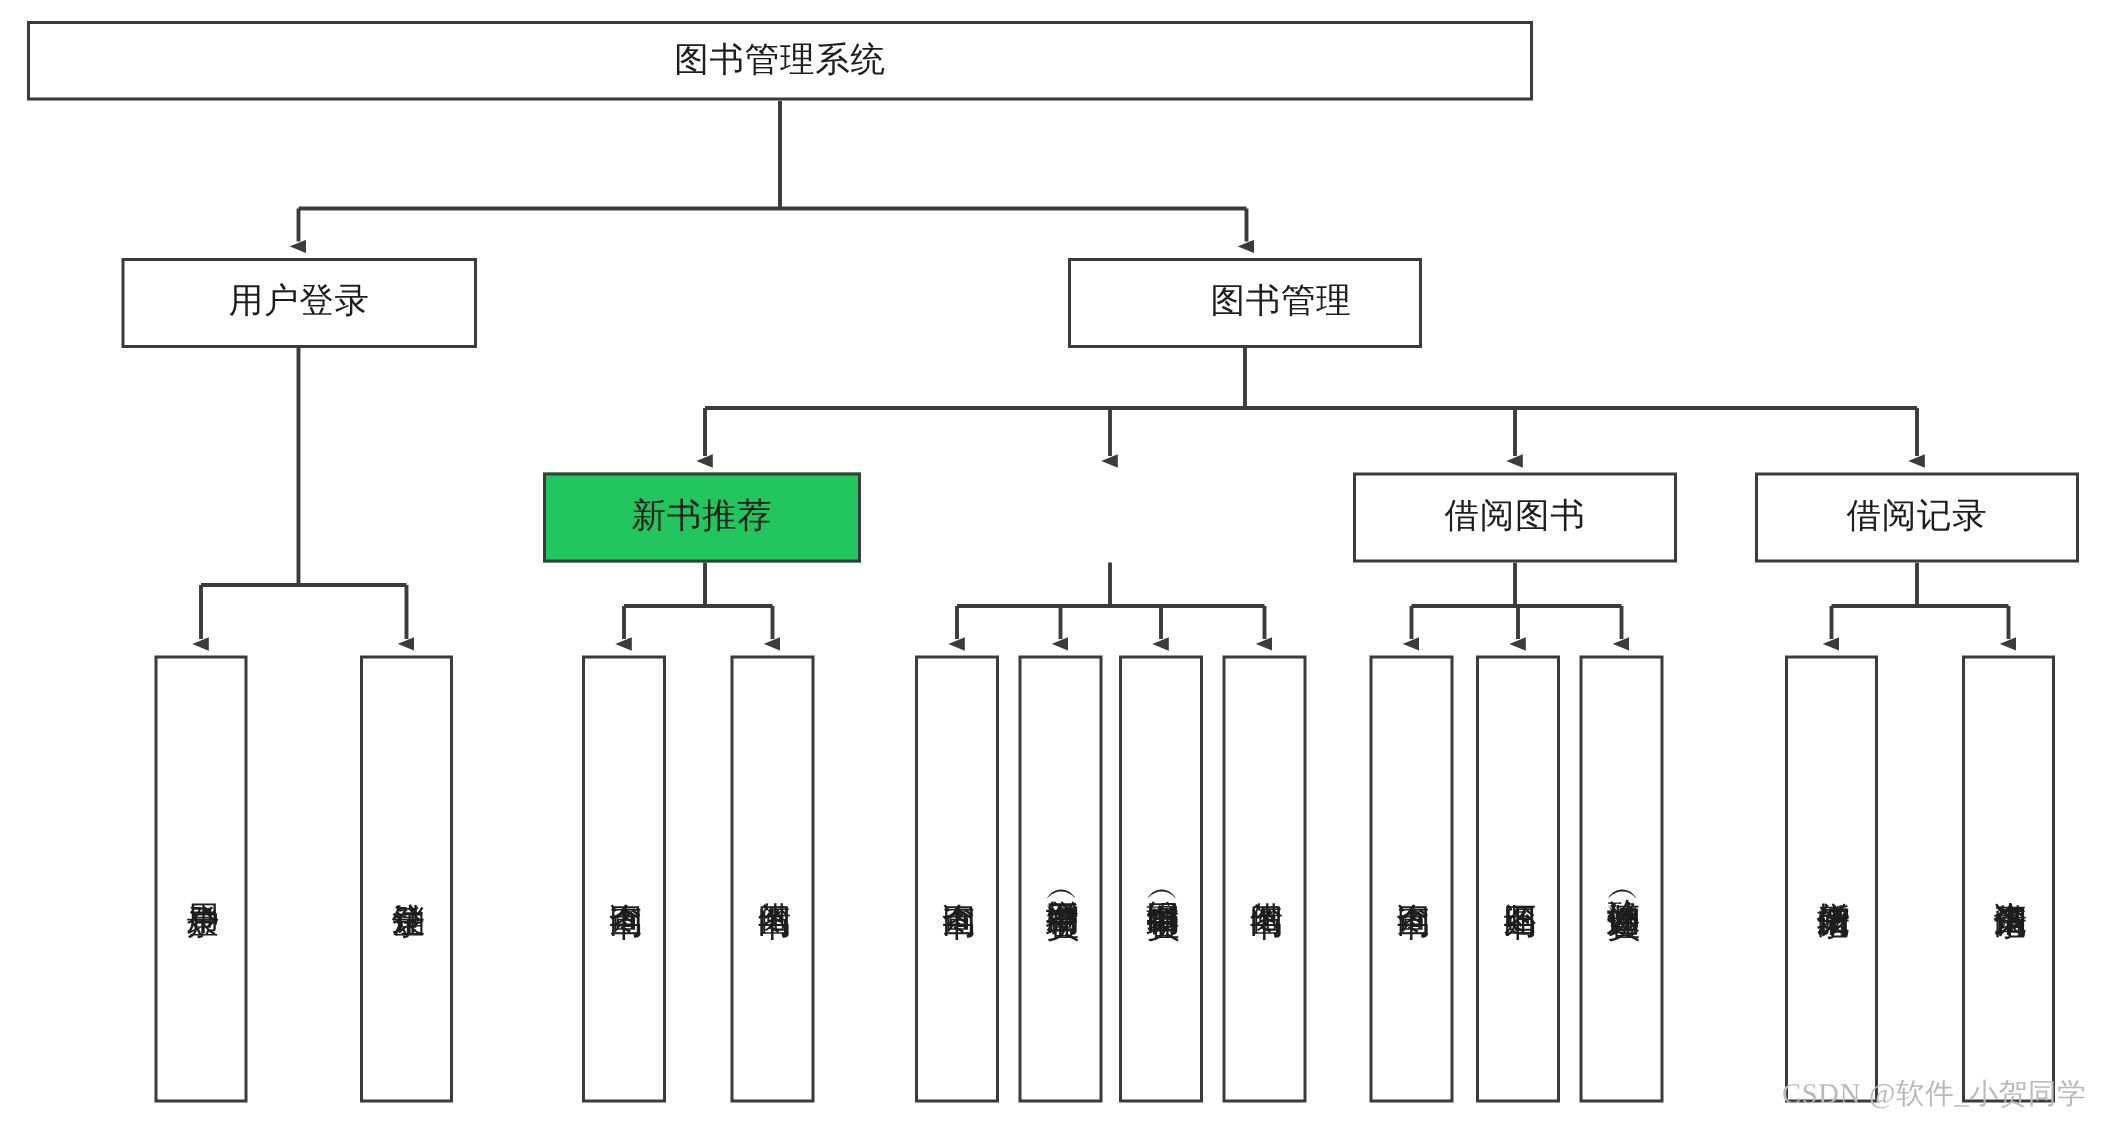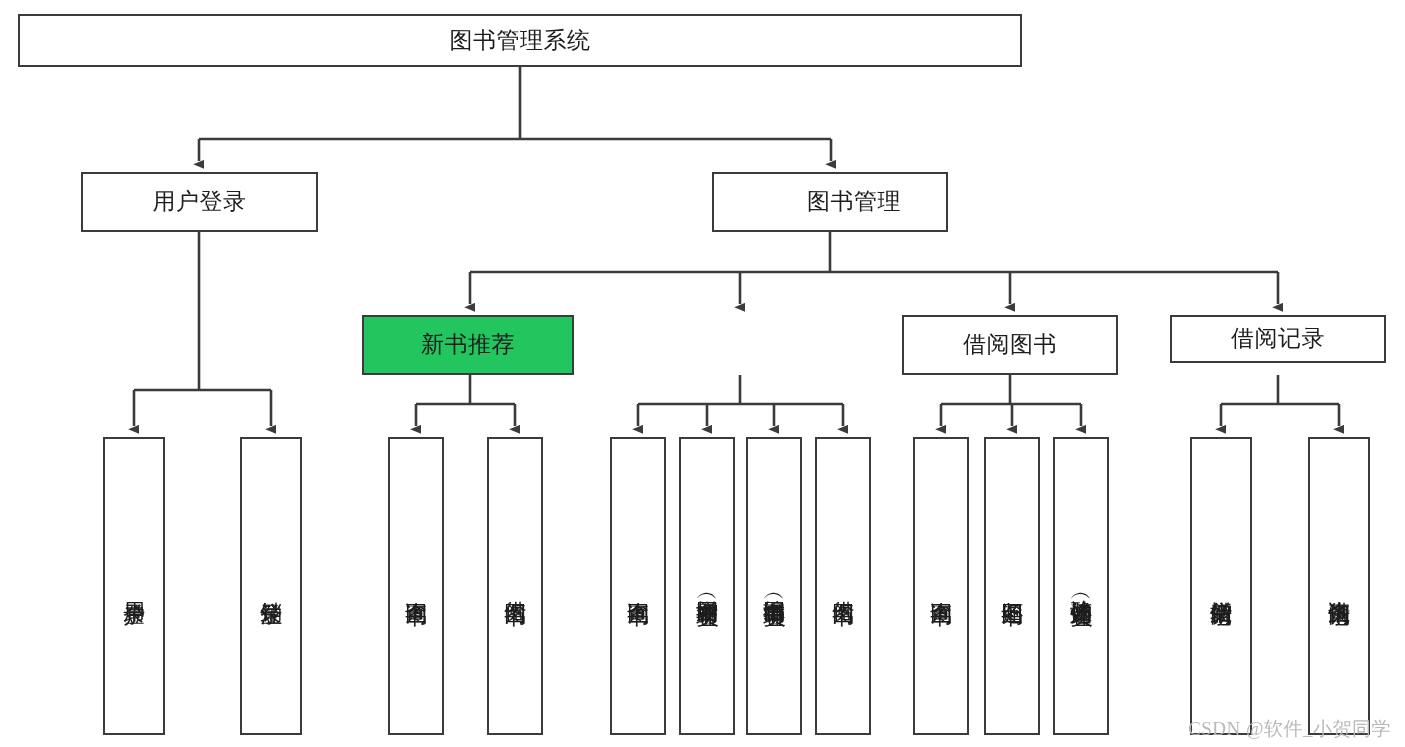--- a/index.html
+++ b/index.html
@@ -134,21 +134,21 @@
   <div class="node horiz" style="left: 712px; top: 172px; width: 236px; height: 60px; border-color: rgb(59, 59, 59); background: rgb(255, 255, 255); color: rgb(29, 29, 29); padding-left: 48px;">
     <span class="label">图书管理</span>
   </div>
 
   <div class="node horiz" style="left: 362px; top: 315px; width: 212px; height: 60px; border-color: rgb(59, 59, 59); background: #22c55e; color: rgb(29, 29, 29);">
     <span class="label">新书推荐</span>
   </div>
   <div class="node horiz" style="left: 902px; top: 315px; width: 216px; height: 60px; border-color: rgb(59, 59, 59); background: rgb(255, 255, 255); color: rgb(29, 29, 29);">
     <span class="label">借阅图书</span>
   </div>
-  <div class="node horiz" style="left: 1170px; top: 315px; width: 216px; height: 48px; border-color: rgb(59, 59, 59); background: rgb(255, 255, 255); color: rgb(29, 29, 29);">
+  <div class="node horiz" style="left: 1170px; top: 315px; width: 216px; height: 60px; border-color: rgb(59, 59, 59); background: rgb(255, 255, 255); color: rgb(29, 29, 29);">
     <span class="label">借阅记录</span>
   </div>
 
   <div class="node vert" style="left: 103px; top: 437px; width: 62px; height: 298px; border-color: rgb(59, 59, 59); background: rgb(255, 255, 255); color: rgb(29, 29, 29);">
     <span class="label">用户登录</span>
   </div>
   <div class="node vert" style="left: 240px; top: 437px; width: 62px; height: 298px; border-color: rgb(59, 59, 59); background: rgb(255, 255, 255); color: rgb(29, 29, 29);">
     <span class="label">注销登录</span>
   </div>
   <div class="node vert" style="left: 388px; top: 437px; width: 56px; height: 298px; border-color: rgb(59, 59, 59); background: rgb(255, 255, 255); color: rgb(29, 29, 29);">

